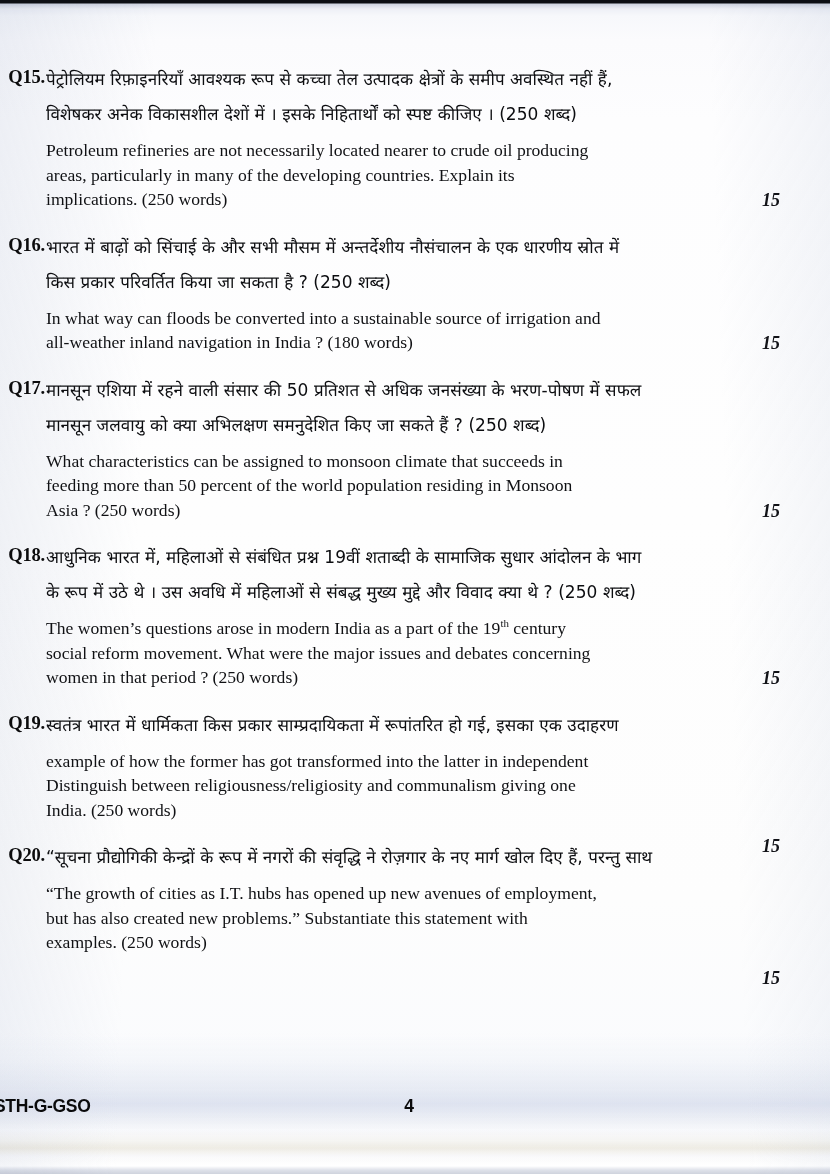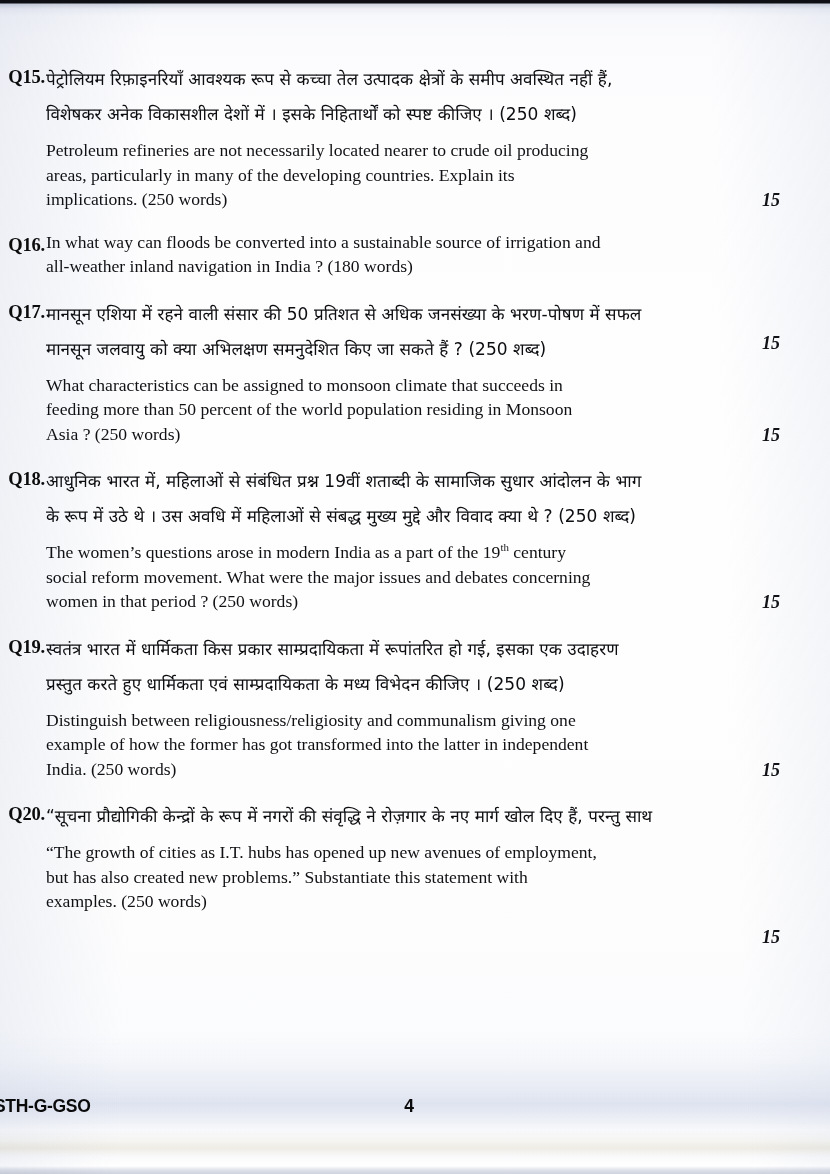--- a/index.html
+++ b/index.html
@@ -166,20 +166,24 @@
             <span class="e-line">Petroleum refineries are not necessarily located nearer to crude oil producing</span>
             <span class="e-line">areas, particularly in many of the developing countries. Explain its</span>
             <span class="e-line e-line-last">implications. (250 words)</span>
           </p>
         </div>
         <div class="marks" style="top: 128px;">15</div>
       </div>
       <div class="question">
         <div class="qnum">Q16.</div>
         <div class="qbody">
+          <p class="hindi">
+            <span class="h-line">भारत में बाढ़ों को सिंचाई के और सभी मौसम में अन्तर्देशीय नौसंचालन के एक धारणीय स्रोत में</span>
+            <span class="h-line h-line-last">किस प्रकार परिवर्तित किया जा सकता है ? (250 शब्द)</span>
+          </p>
           <p class="english">
             <span class="e-line">In what way can floods be converted into a sustainable source of irrigation and</span>
             <span class="e-line e-line-last">all-weather inland navigation in India ? (180 words)</span>
           </p>
         </div>
         <div class="marks" style="top: 103.5px;">15</div>
       </div>
       <div class="question">
         <div class="qnum">Q17.</div>
         <div class="qbody">
@@ -208,25 +212,24 @@
             <span class="e-line e-line-last">women in that period ? (250 words)</span>
           </p>
         </div>
         <div class="marks" style="top: 128px;">15</div>
       </div>
       <div class="question">
         <div class="qnum">Q19.</div>
         <div class="qbody">
           <p class="hindi">
             <span class="h-line">स्वतंत्र भारत में धार्मिकता किस प्रकार साम्प्रदायिकता में रूपांतरित हो गई, इसका एक उदाहरण</span>
-            <span class="h-line h-line-last">प्रस्तुत करते हुए धार्मिकता एवं साम्प्रदायिकता के मध्य विभेदन कीजिए । (250 शब्द)</span>
-          </p>
-          <p class="english">
+          </p>
+          <p class="english">
+            <span class="e-line">example of how the former has got transformed into the latter in independent</span>
             <span class="e-line">Distinguish between religiousness/religiosity and communalism giving one</span>
-            <span class="e-line">example of how the former has got transformed into the latter in independent</span>
             <span class="e-line e-line-last">India. (250 words)</span>
           </p>
         </div>
         <div class="marks" style="top: 128px;">15</div>
       </div>
       <div class="question">
         <div class="qnum">Q20.</div>
         <div class="qbody">
           <p class="hindi">
             <span class="h-line">“सूचना प्रौद्योगिकी केन्द्रों के रूप में नगरों की संवृद्धि ने रोज़गार के नए मार्ग खोल दिए हैं, परन्तु साथ</span>

